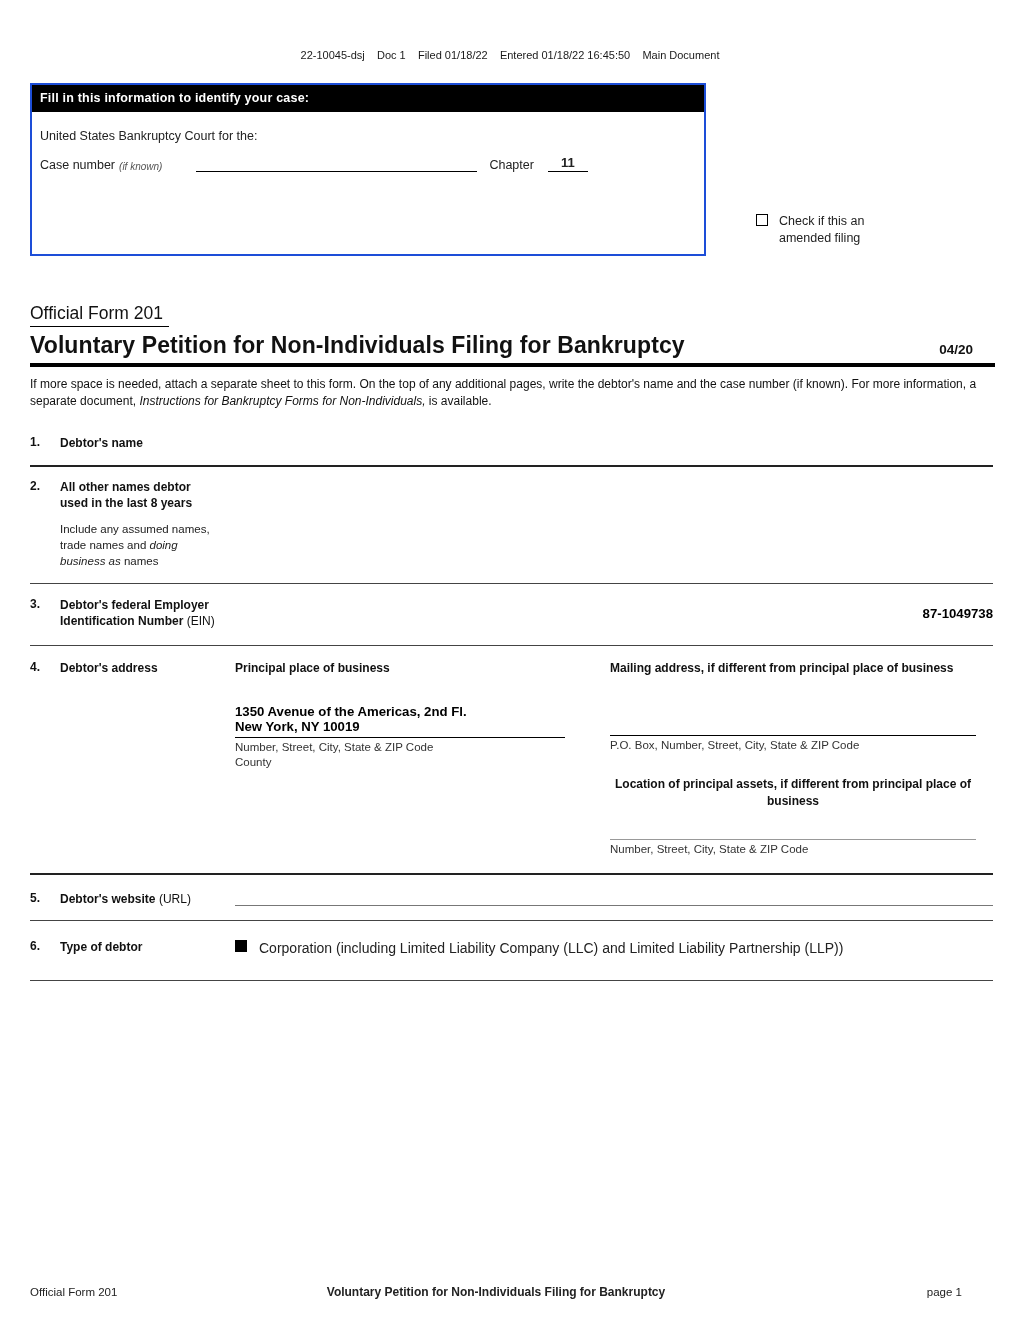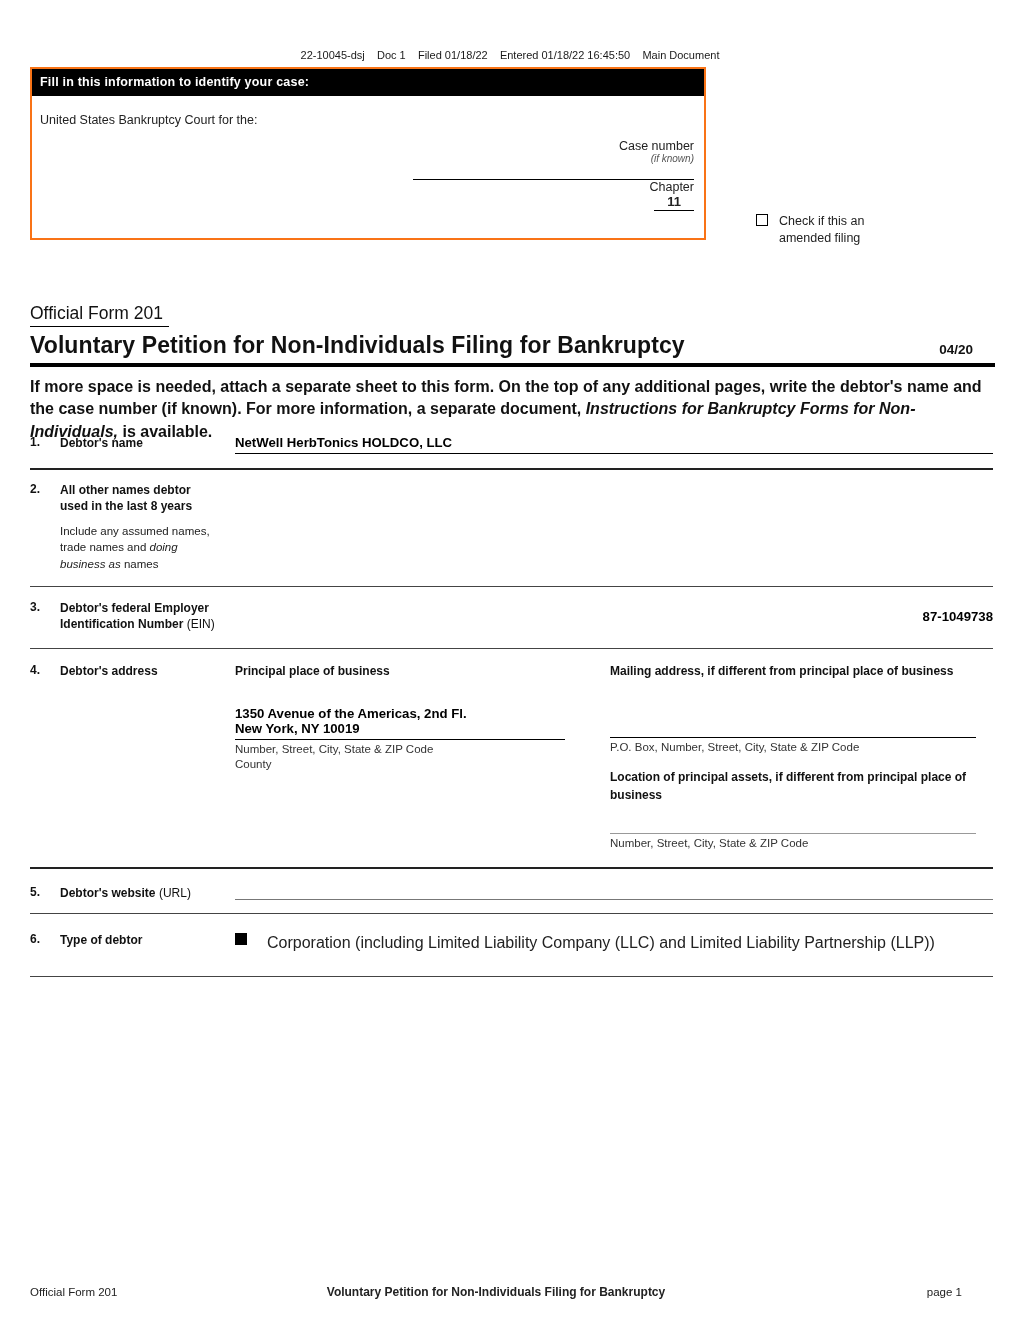--- a/index.html
+++ b/index.html
@@ -12,34 +12,34 @@
 
   
   .doc-header {
     position:absolute; top:16px; left:0; width:100%;
     text-align:center; font-size:11px; color:#1a1a1a;
     line-height:1.45; white-space:pre;
   }
 
   
   .case-box {
-    position:absolute; top:67px; left:30px; width:676px; height:173px;
-    border:2px solid #f97316; background:#fff;
+    position:absolute; top:83px; left:30px; width:676px; height:173px;
+    border:2px solid #1d4ed8; background:#fff;
   }
   .case-box-banner {
     background:#000; color:#fff; font-weight:bold; font-size:12.5px;
     padding:6px 8px 7px 8px; letter-spacing:.2px;
   }
   .case-box-body { padding:4px 10px 0 8px; font-size:12.5px; color:#222; }
   .court-label { margin-top:13px; }
   .district {
     margin-top:23px; width:445px; border-bottom:1.5px solid #000;
     padding-bottom:3px; letter-spacing:.3px;
   }
-  .case-num-row { margin-top:12px; display:flex; align-items:flex-end;flex-direction:column; }
+  .case-num-row { margin-top:12px; display:flex; align-items:flex-end; }
   .hint-italic { font-style:italic; font-size:10px; color:#555; margin-left:4px; }
   .case-num-input {
     width:281px; margin-left:34px; border-bottom:1.5px solid #000; height:16px;
   }
   .chapter-label { margin-left:12px; }
   .chapter-value {
     width:40px; margin-left:14px; border-bottom:1.5px solid #000;
     text-align:center; font-weight:bold; font-size:13px; padding-bottom:1px;
   }
 
@@ -59,21 +59,21 @@
 
   
   .form-head { position:absolute; top:303px; left:30px; width:965px; }
   .form-id {
     display:inline-block; font-size:17.5px; color:#111;
     border-bottom:1.5px solid #000; padding:0 6px 2px 0;
   }
   .form-title-row { display:flex; align-items:flex-end; margin-top:5px; padding-bottom:4px; border-bottom:4px solid #000; }
   .form-title { font-size:23px; font-weight:bold; letter-spacing:.1px; flex:1; }
   .form-version { font-size:13.5px; font-weight:bold; margin:0 22px 2px 0; }
-  .form-instructions { margin-top:9px; font-size:16px; font-weight:bold; line-height:1.4; color:#111; }
+  .form-instructions { margin-top:9px; font-size:12px; font-weight:normal; line-height:1.4; color:#111; }
   .form-instructions .it { font-style:italic; }
 
   
   .rows { position:absolute; top:425px; left:30px; width:963px; }
   .frow { display:flex; border-bottom:1.5px solid #444; }
   .frow.heavy { border-bottom:2px solid #222; }
   .fnum { width:30px; font-size:12px; font-weight:bold; flex:0 0 auto; }
   .flabel { width:175px; font-size:12px; font-weight:bold; line-height:1.35; flex:0 0 auto; padding-right:14px; }
   .flabel .norm { font-weight:normal; }
   .fcontent { flex:1; min-width:0; }
@@ -88,21 +88,21 @@
   }
   .caption { font-size:11.5px; color:#333; margin-top:3px; }
   .col-heading { font-size:12px; font-weight:bold; line-height:1.45; color:#111; }
 
   
   .addr-cols { display:flex; }
   .addr-left { width:330px; flex:0 0 auto; }
   .addr-right { width:366px; flex:0 0 auto; margin-left:45px; }
 
   
-  .opt-row { display:flex; align-items:flex-start; gap:20px; margin-bottom:15px; font-size:16px; color:#222; }
+  .opt-row { display:flex; align-items:flex-start; gap:12px; margin-bottom:15px; font-size:14px; color:#222; }
   .opt-row .opt-label { line-height:1.25; padding-top:1px; }
   .specify-line { display:inline-block; width:604px; margin-left:18px; height:13px; border-bottom:1.5px solid #aaa; vertical-align:bottom; }
 
   
   .page-footer {
     position:absolute; top:1274px; left:30px; width:932px;
     display:flex; align-items:baseline; font-size:11.5px; color:#222;
   }
   .page-footer .fl { flex:1; }
   .page-footer .fc { flex:2; text-align:center; font-weight:bold; font-size:12px; }
@@ -142,23 +142,20 @@
     <div class="form-version">04/20</div>
   </div>
   <div class="form-instructions"><span>If more space is needed, attach a separate sheet to this form. On the top of any additional pages, write the debtor's name and the case number (if known). For more information, a separate document, </span><span class="it">Instructions for Bankruptcy Forms for Non-Individuals,</span><span> is available.</span></div>
 </div>
 
 <div class="rows">
 
   <div class="frow heavy" style="padding:10px 0 14px 0;">
     <div class="fnum">1.</div>
     <div class="flabel">Debtor's name</div>
-    <div class="fcontent">
-      <div class="value-line fill-line">NetWell HerbTonics HOLDCO, LLC</div>
-    </div>
   </div>
 
   <div class="frow" style="padding:12px 0 14px 0; min-height:105px;">
     <div class="fnum">2.</div>
     <div class="flabel">
       <span>All other names debtor used in the last 8 years</span>
       <div class="sublabel"><span>Include any assumed names, trade names and </span><span class="it">doing business as</span><span> names</span></div>
     </div>
     <div class="fcontent"></div>
   </div>
@@ -181,21 +178,21 @@
           <div class="value-line" style="padding-bottom:0;">1350 Avenue of the Americas, 2nd Fl.</div>
           <div class="value-line" style="padding-bottom:0;">New York, NY 10019</div>
         </div>
         <div class="caption">Number, Street, City, State &amp; ZIP Code</div>
         <div class="caption">County</div>
       </div>
       <div class="addr-right">
         <div class="col-heading">Mailing address, if different from principal place of business</div>
         <div class="fill-line" style="margin-top:44px; height:14px;"></div>
         <div class="caption">P.O. Box, Number, Street, City, State &amp; ZIP Code</div>
-        <div class="col-heading" style="margin-top:16px;">Location of principal assets, if different from principal place of business</div>
+        <div class="col-heading" style="margin-top:25px;text-align:center;">Location of principal assets, if different from principal place of business</div>
         <div class="fill-line gray" style="margin-top:18px; height:12px;"></div>
         <div class="caption">Number, Street, City, State &amp; ZIP Code</div>
       </div>
     </div>
   </div>
 
   <div class="frow" style="padding:16px 0 12px 0;">
     <div class="fnum">5.</div>
     <div class="flabel"><span>Debtor's website </span><span class="norm">(URL)</span></div>
     <div class="fcontent">

